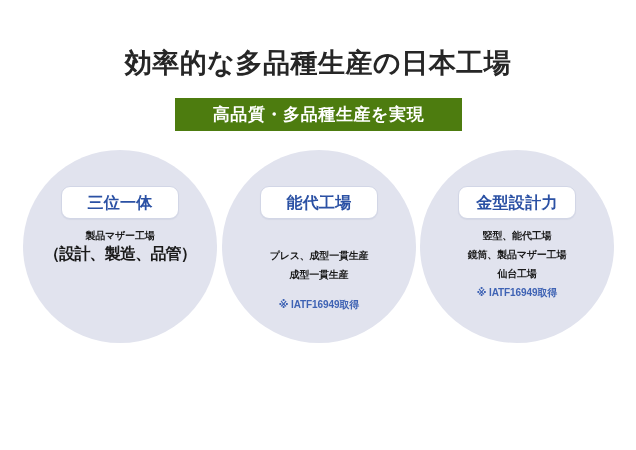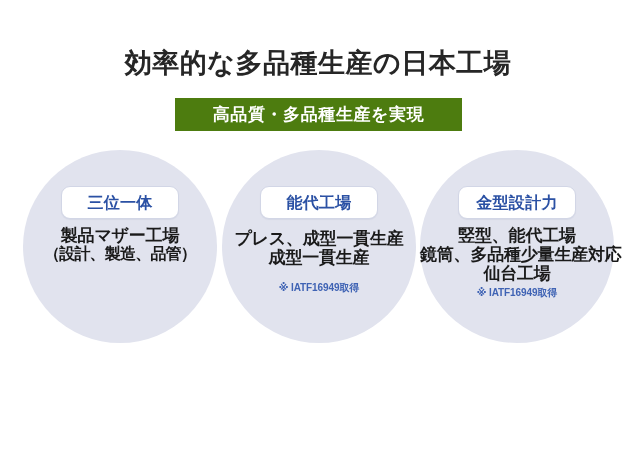--- a/index.html
+++ b/index.html
@@ -108,42 +108,42 @@
     letter-spacing: 0.3px;
   }
 
   
   .circle-body {
     margin-top: 7px;
     width: 100%;
     text-align: center;
   }
   .body-line {
-    font-size: 17px;
+    font-size: 10px;
     line-height: 19px;
     font-weight: 700;
     color: #1A1A1A;
     white-space: nowrap;
     letter-spacing: -0.2px;
   }
   .body-line.small {
     font-size: 16px;
     line-height: 18px;
     letter-spacing: -0.8px;
   }
   .body-line.note {
     color: #3F63B4;
     font-size: 10px;
     line-height: 18px;
     margin-top: 6px;
     letter-spacing: -0.1px;
   }
   .c2 .body-line.note { margin-top: 12px; }
   .c3 .body-line.note { margin-top: 1px; }
-  .c2 .circle-body { margin-top: 10px; }
+  .c2 .circle-body { margin-top: 27px; }
 </style>
 </head>
 <body>
 
 <div class="slide">
 
   <div class="page-title">効率的な多品種生産の日本工場</div>
 
   <div class="banner">
     <span class="banner-label">高品質・多品種生産を実現</span>
@@ -171,20 +171,20 @@
         <div class="body-line note">※ IATF16949取得</div>
       </div>
     </div>
 
     <div class="circle c3">
       <div class="name-pill">
         <span class="name-pill-label">金型設計力</span>
       </div>
       <div class="circle-body">
         <div class="body-line">竪型、能代工場</div>
-        <div class="body-line">鏡筒、多品種少量生産対応</div>
+        <div class="body-line">鏡筒、製品マザー工場</div>
         <div class="body-line">仙台工場</div>
         <div class="body-line note">※ IATF16949取得</div>
       </div>
     </div>
 
   </div>
 </div>
 
 </body></html>

